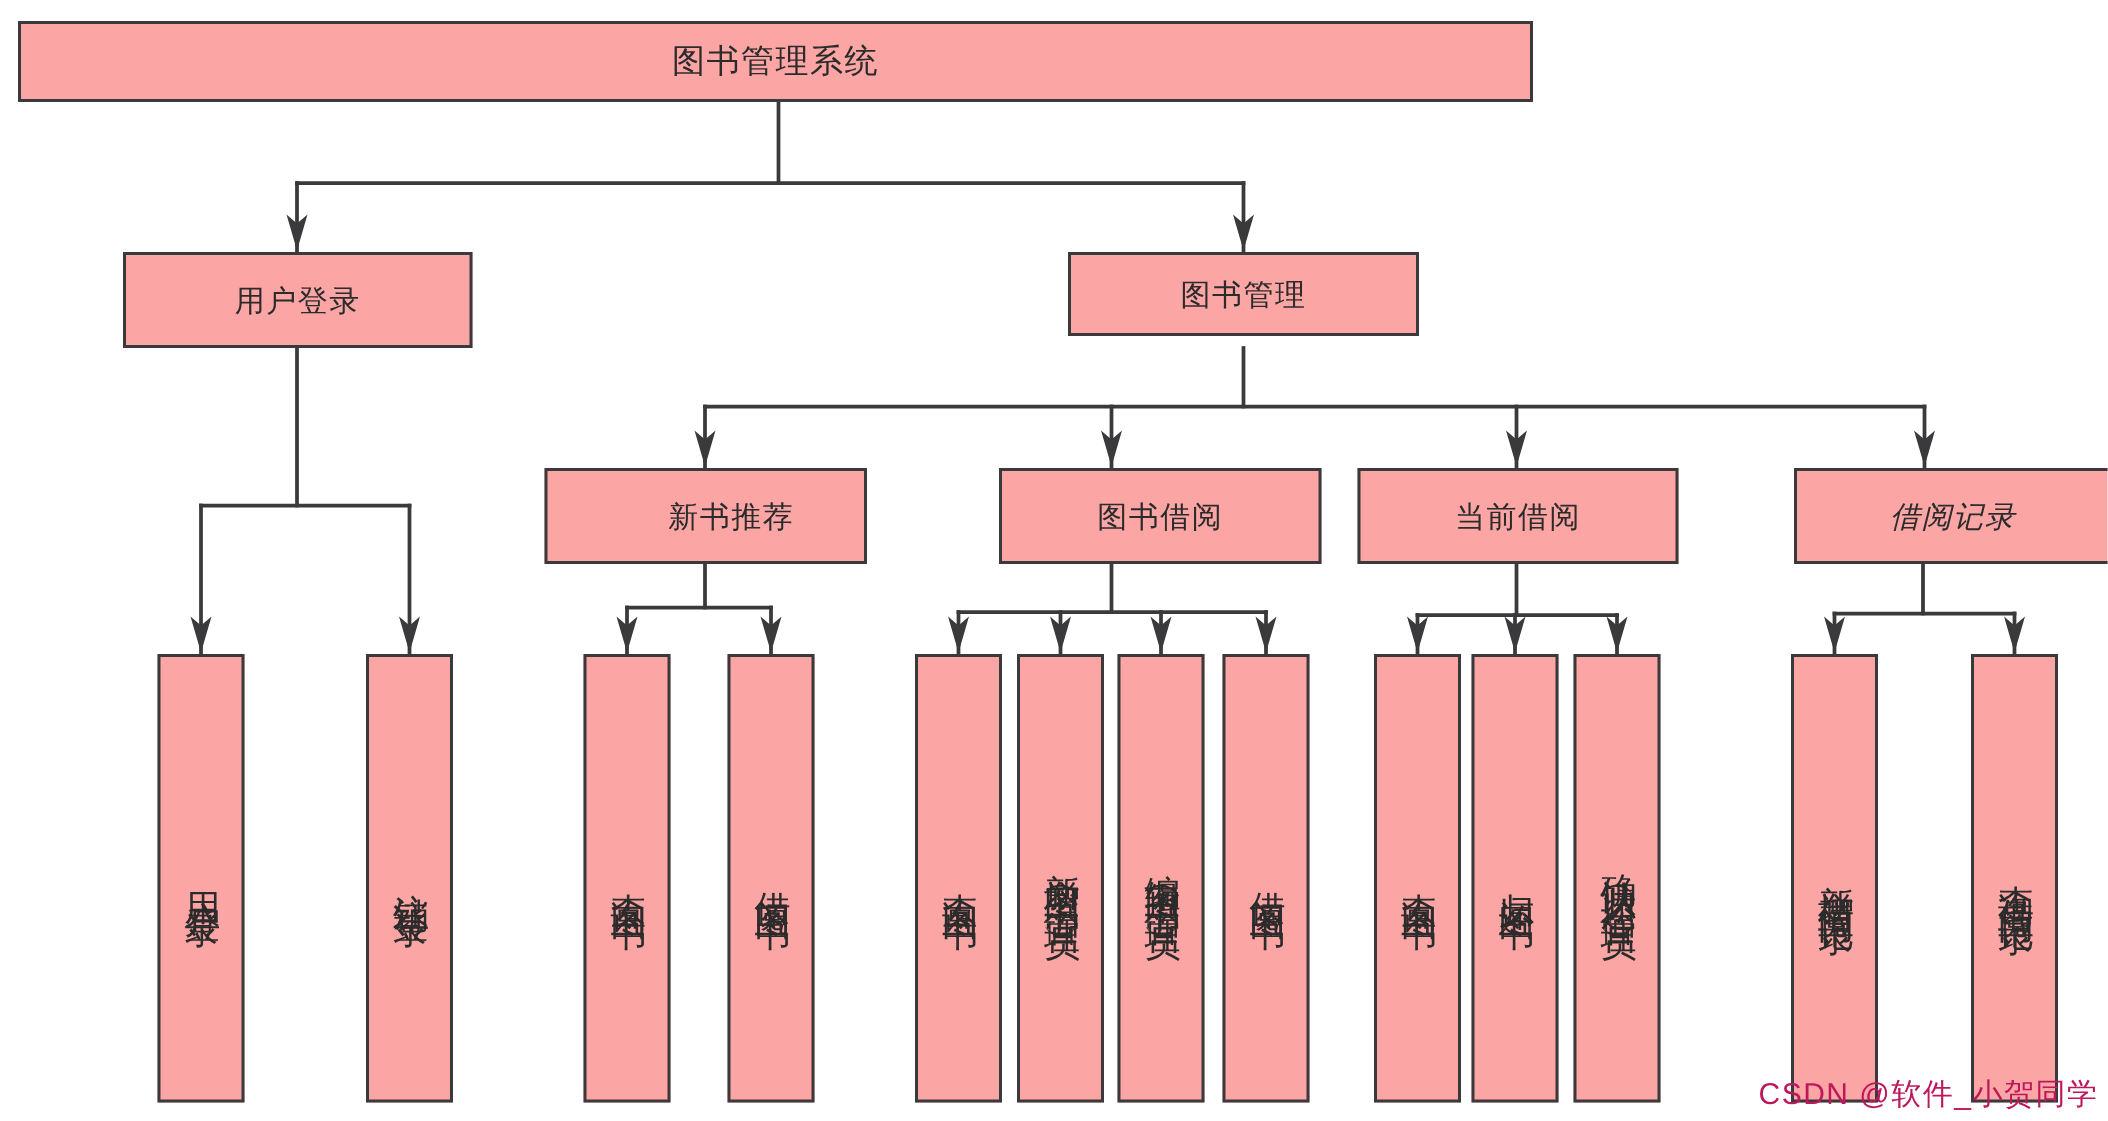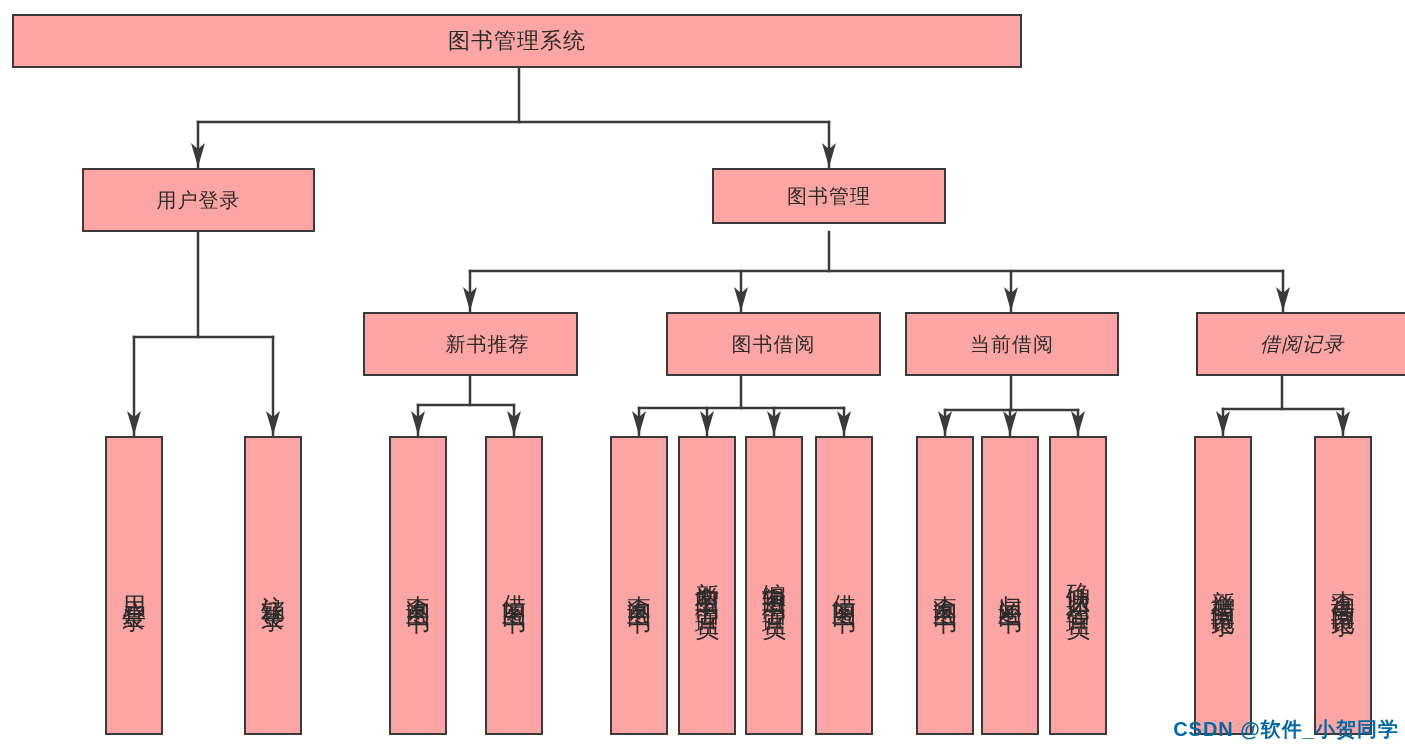--- a/index.html
+++ b/index.html
@@ -30,25 +30,24 @@
     text-orientation:mixed;
     font-size:24px;
     letter-spacing:5px;
     line-height:1;
     color:#2b2b2b;
   }
   .watermark{
     position:absolute;
     top:716px;right:6px;
     font-size:20px;
-    color:#0369a1;
+    color:#be185d;
     letter-spacing:1px;
     white-space:nowrap;
     z-index:5;
-    font-weight:bold;
   }
 </style>
 </head>
 <body>
 
 <div class="canvas">
 
   <svg class="connectors" width="1405" height="747" viewBox="0 0 1405 747">
     <defs>
       <marker id="arrow" markerUnits="userSpaceOnUse" markerWidth="27" markerHeight="17" viewBox="0 -8.5 27 17" refX="26" refY="0" orient="auto">

